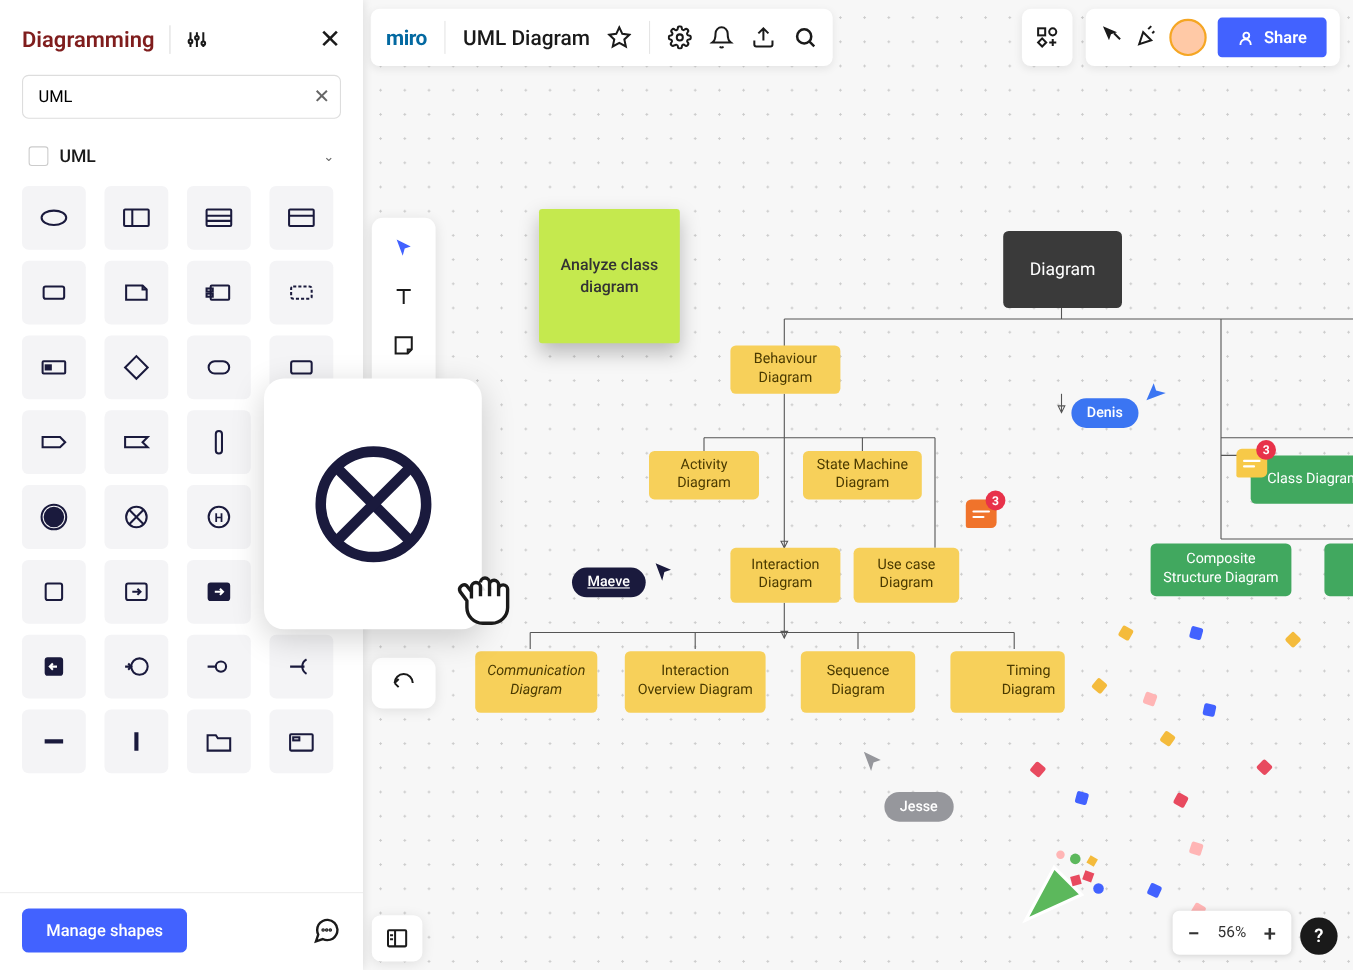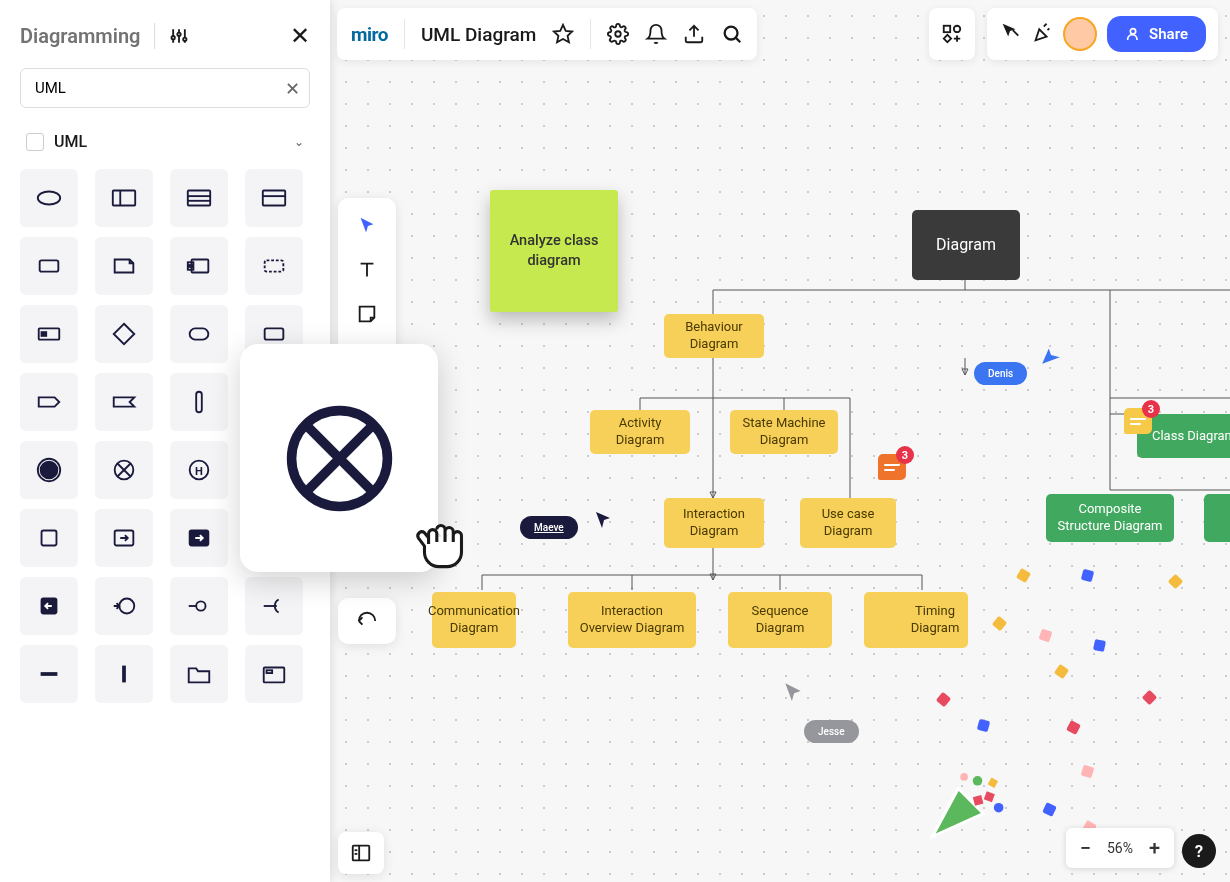--- a/index.html
+++ b/index.html
@@ -4,21 +4,21 @@
 <style>
 * { margin: 0; padding: 0; box-sizing: border-box; font-family: -apple-system, BlinkMacSystemFont, 'Segoe UI', Roboto, sans-serif; }
 body { width: 1230px; height: 882px; background: #f7f7f7; position: relative; overflow: hidden; }
 
 
 .canvas-bg { position: absolute; left: 330px; top: 0; right: 0; bottom: 0; background-image: radial-gradient(circle, #ccc 1px, transparent 1px); background-size: 22px 22px; background-position: 5px 5px; }
 
 
 .sidebar { position: absolute; left: 0; top: 0; width: 330px; height: 100%; background: #fff; box-shadow: 2px 0 8px rgba(0,0,0,0.1); z-index: 20; display: flex; flex-direction: column; }
 .sidebar-header { display: flex; align-items: center; padding: 22px 20px 18px; gap: 14px; }
-.sidebar-title { font-size: 20px; font-weight: 600; color: #737373; }
+.sidebar-title { font-size: 20px; font-weight: 600; color: #7f1d1d; }
 .divider-v { width: 1px; height: 26px; background: #ddd; }
 .settings-icon { width: 20px; height: 20px; }
 .close-icon { margin-left: auto; font-size: 24px; color: #1a1a1a; cursor: pointer; }
 .search-wrap { padding: 0 20px 16px; }
 .search-box { position: relative; width: 100%; }
 .search-input { width: 100%; height: 40px; border: 1px solid #ddd; border-radius: 6px; padding: 0 40px 0 14px; font-size: 15px; outline: none; }
 .search-clear { position: absolute; right: 10px; top: 50%; transform: translateY(-50%); font-size: 18px; color: #666; cursor: pointer; }
 .category-row { display: flex; align-items: center; padding: 8px 26px 14px; gap: 10px; }
 .checkbox-sq { width: 18px; height: 18px; border: 1.5px solid #ccc; border-radius: 3px; }
 .category-label { font-size: 16px; font-weight: 500; color: #1a1a1a; }
@@ -33,21 +33,21 @@
 
 
 .topbar { position: absolute; left: 337px; top: 8px; height: 52px; background: #fff; border-radius: 8px; display: flex; align-items: center; padding: 0 14px; gap: 16px; box-shadow: 0 2px 8px rgba(0,0,0,0.08); z-index: 15; }
 .logo { font-size: 19px; font-weight: 700; letter-spacing: -0.5px; color: #0369a1; }
 .v-sep { width: 1px; height: 30px; background: #e5e5e5; }
 .board-title { font-size: 19px; font-weight: 500; color: #1a1a1a; }
 .star-icon, .gear-icon, .bell-icon, .upload-icon, .search-top-icon { width: 22px; height: 22px; cursor: pointer; }
 .top-right { position: absolute; right: 12px; top: 8px; display: flex; gap: 12px; z-index: 15; }
 .tr-box { height: 52px; background: #fff; border-radius: 8px; display: flex; align-items: center; padding: 0 12px; gap: 10px; box-shadow: 0 2px 8px rgba(0,0,0,0.08); }
 .avatar { width: 34px; height: 34px; border-radius: 50%; background: #ffc9a6; border: 2px solid #f5a623; }
-.share-btn { background: #4262ff; color: #fff; border: none; padding: 9px 18px; border-radius: 14px; font-size: 15px; font-weight: 600; display: flex; align-items: center; gap: 8px; cursor: pointer; }
+.share-btn { background: #4262ff; color: #fff; border: none; padding: 9px 18px; border-radius: 4px; font-size: 15px; font-weight: 600; display: flex; align-items: flex-end; gap: 8px; cursor: pointer; }
 
 
 .tool-col { position: absolute; left: 338px; top: 198px; width: 58px; background: #fff; border-radius: 10px; box-shadow: 0 2px 12px rgba(0,0,0,0.1); z-index: 15; padding: 6px 0; }
 .tool-item { width: 58px; height: 44px; display: flex; align-items: center; justify-content: center; cursor: pointer; }
 .tool-item svg { width: 22px; height: 22px; }
 .undo-box { position: absolute; left: 338px; top: 598px; width: 58px; height: 46px; background: #fff; border-radius: 10px; box-shadow: 0 2px 12px rgba(0,0,0,0.1); z-index: 15; display: flex; align-items: center; justify-content: center; cursor: pointer; }
 .panel-toggle { position: absolute; left: 338px; top: 832px; width: 46px; height: 42px; background: #fff; border-radius: 8px; box-shadow: 0 2px 12px rgba(0,0,0,0.1); z-index: 15; display: flex; align-items: center; justify-content: center; cursor: pointer; }
 
 
 .big-shape { position: absolute; left: 240px; top: 344px; width: 198px; height: 228px; background: #fff; border-radius: 18px; box-shadow: 0 8px 30px rgba(0,0,0,0.18); z-index: 25; display: flex; align-items: center; justify-content: center; }
@@ -63,21 +63,21 @@
 .node-dark { background: #3a3a3a; color: #fff; font-size: 16px; }
 .node-yellow { background: #f7d05a; color: #4a3a00; }
 .node-green { background: #41a85f; color: #fff; }
 
 
 .lines-svg { position: absolute; left: 330px; top: 0; width: 900px; height: 882px; z-index: 5; pointer-events: none; }
 .lines-svg line, .lines-svg path { stroke: #555; stroke-width: 1; fill: none; }
 
 
 .user-cursor { position: absolute; z-index: 14; }
-.user-label { position: absolute; padding: 6px 14px; border-radius: 18px; color: #fff; font-size: 10px; font-weight: 500; z-index: 14; }
+.user-label { position: absolute; padding: 6px 14px; border-radius: 18px; color: #fff; font-size: 13px; font-weight: 500; z-index: 14; }
 .label-dark { background: #1a1a3d; text-decoration: underline; }
 .label-blue { background: #3b75f2; }
 .label-gray { background: #96979c; margin-top: 20px; }
 
 
 .comment-badge { position: absolute; z-index: 14; }
 .comment-badge .bubble { width: 28px; height: 26px; background: #f0732b; border-radius: 5px 5px 5px 2px; display: flex; flex-direction: column; justify-content: center; gap: 3px; padding: 0 6px; }
 .comment-badge .line { height: 2px; background: #fff; border-radius: 1px; }
 .comment-badge .count { position: absolute; top: -8px; right: -8px; background: #e8324a; color: #fff; width: 18px; height: 18px; border-radius: 50%; font-size: 11px; display: flex; align-items: center; justify-content: center; font-weight: 700; }
 
@@ -295,20 +295,31 @@
         <svg viewBox="0 0 30 30">
           <path d="M4 9h8l2 3h12v12H4z"></path>
         </svg>
       </div>
     <div class="shape-cell">
         <svg viewBox="0 0 30 30">
           <rect x="4" y="8" width="22" height="16" rx="1"></rect>
           <rect x="7" y="11" width="6" height="3"></rect>
         </svg>
       </div>
+  </div>
+  <div class="sidebar-footer">
+    <button class="manage-btn">Manage shapes</button>
+    <span class="chat-icon">
+      <svg viewBox="0 0 24 24" fill="none" stroke="#1a1a1a" stroke-width="2">
+          <path d="M21 11.5a8.38 8.38 0 01-.9 3.8 8.5 8.5 0 01-7.6 4.7 8.38 8.38 0 01-3.8-.9L3 21l1.9-5.7a8.38 8.38 0 01-.9-3.8 8.5 8.5 0 014.7-7.6 8.38 8.38 0 013.8-.9h.5a8.48 8.48 0 018 8v.5z"></path>
+          <circle cx="9" cy="11.5" r="0.5" fill="#1a1a1a"></circle>
+          <circle cx="12" cy="11.5" r="0.5" fill="#1a1a1a"></circle>
+          <circle cx="15" cy="11.5" r="0.5" fill="#1a1a1a"></circle>
+        </svg>
+    </span>
   </div>
 </div>
 
 <div class="topbar">
   <span class="logo">miro</span>
   <span class="v-sep"></span>
   <span class="board-title">UML Diagram</span>
   <span class="star-icon"><svg viewBox="0 0 24 24" fill="none" stroke="#1a1a1a" stroke-width="2">
         <polygon points="12 2 15 8.5 22 9.3 17 14 18.5 21 12 17.5 5.5 21 7 14 2 9.3 9 8.5"></polygon>
       </svg></span>
@@ -437,22 +448,22 @@
   <line x1="780" y1="290" x2="780" y2="490"></line>
   <line x1="780" y1="414" x2="810" y2="414"></line>
   <line x1="780" y1="490" x2="900" y2="490"></line>
 </svg>
 
 <div class="node node-dark" style="left:912px; top:210px; width:108px; height:70px;">Diagram</div>
 <div class="node node-yellow" style="left:664px; top:314px; width:100px; height:44px;">Behaviour Diagram</div>
 <div class="node node-yellow" style="left:590px; top:410px; width:100px; height:44px;">Activity Diagram</div>
 <div class="node node-yellow" style="left:730px; top:410px; width:108px; height:44px;">State Machine Diagram</div>
 <div class="node node-yellow" style="left:664px; top:498px; width:100px; height:50px;">Interaction Diagram</div>
-<div class="node node-yellow" style="left:800px; top:498px; width:96px; height:50px;">Use case Diagram</div>
-<div class="node node-yellow" style="left:432px; top:592px; width:84px; height:56px;">Communication Diagram</div>
+<div class="node node-yellow" style="left:776px; top:498px; width:96px; height:50px;">Use case Diagram</div>
+<div class="node node-yellow" style="left:432px; top:592px; width:111px; height:56px;font-style:italic;">Communication Diagram</div>
 <div class="node node-yellow" style="left:568px; top:592px; width:128px; height:56px;">Interaction Overview Diagram</div>
 <div class="node node-yellow" style="left:728px; top:592px; width:104px; height:56px;">Sequence Diagram</div>
 <div class="node node-yellow" style="left:864px; top:592px; width:104px; height:56px;padding-left:48px;">Timing Diagram</div>
 <div class="node node-green" style="left:1137px; top:414px; width:114px; height:44px;">Class Diagram</div>
 <div class="node node-green" style="left:1046px; top:494px; width:128px; height:48px;">Composite Structure Diagram</div>
 <div class="node node-green" style="left:1204px; top:494px; width:60px; height:48px;"></div>
 
 <div class="user-cursor" style="left:594px; top:510px;"><svg width="20" height="20" viewBox="0 0 20 20">
       <path d="M2 2l14 6-6 2-2 8z" fill="#1a1a3d"></path>
     </svg></div>

